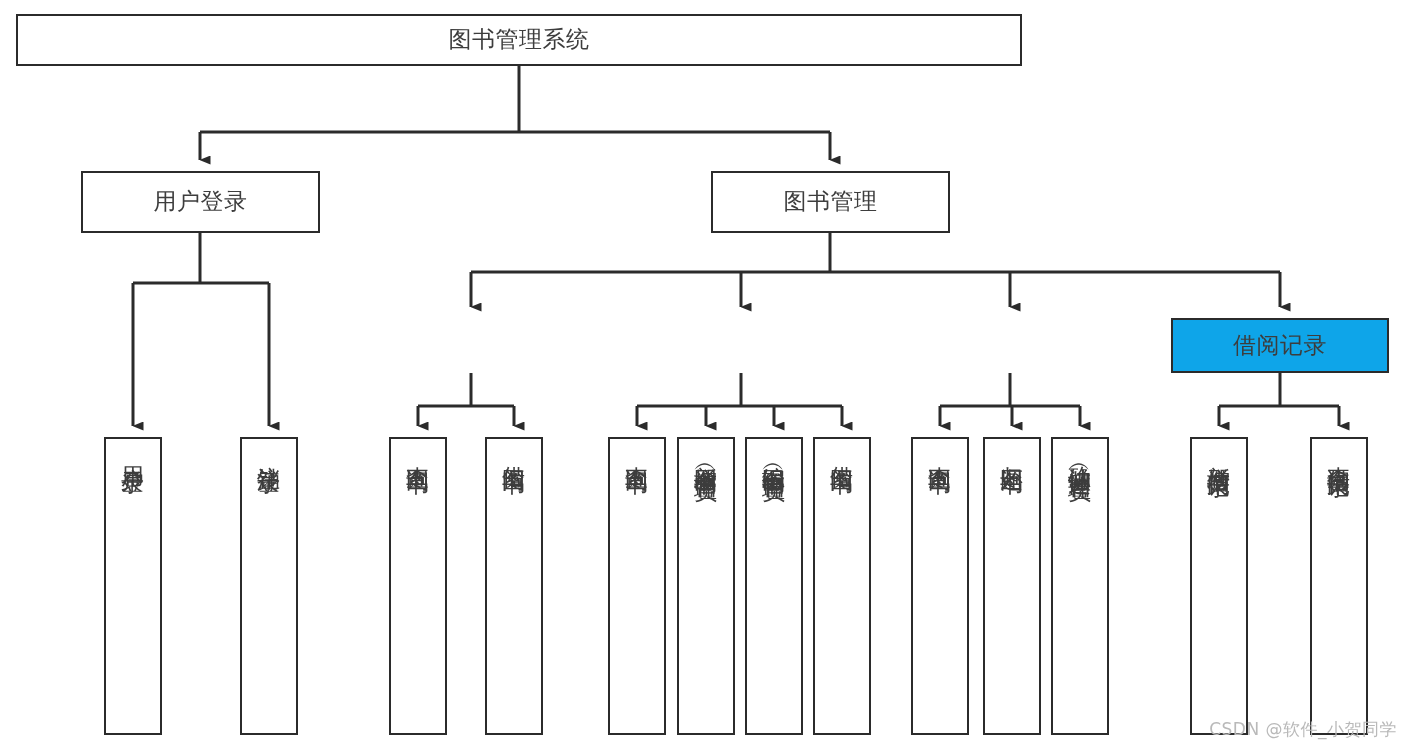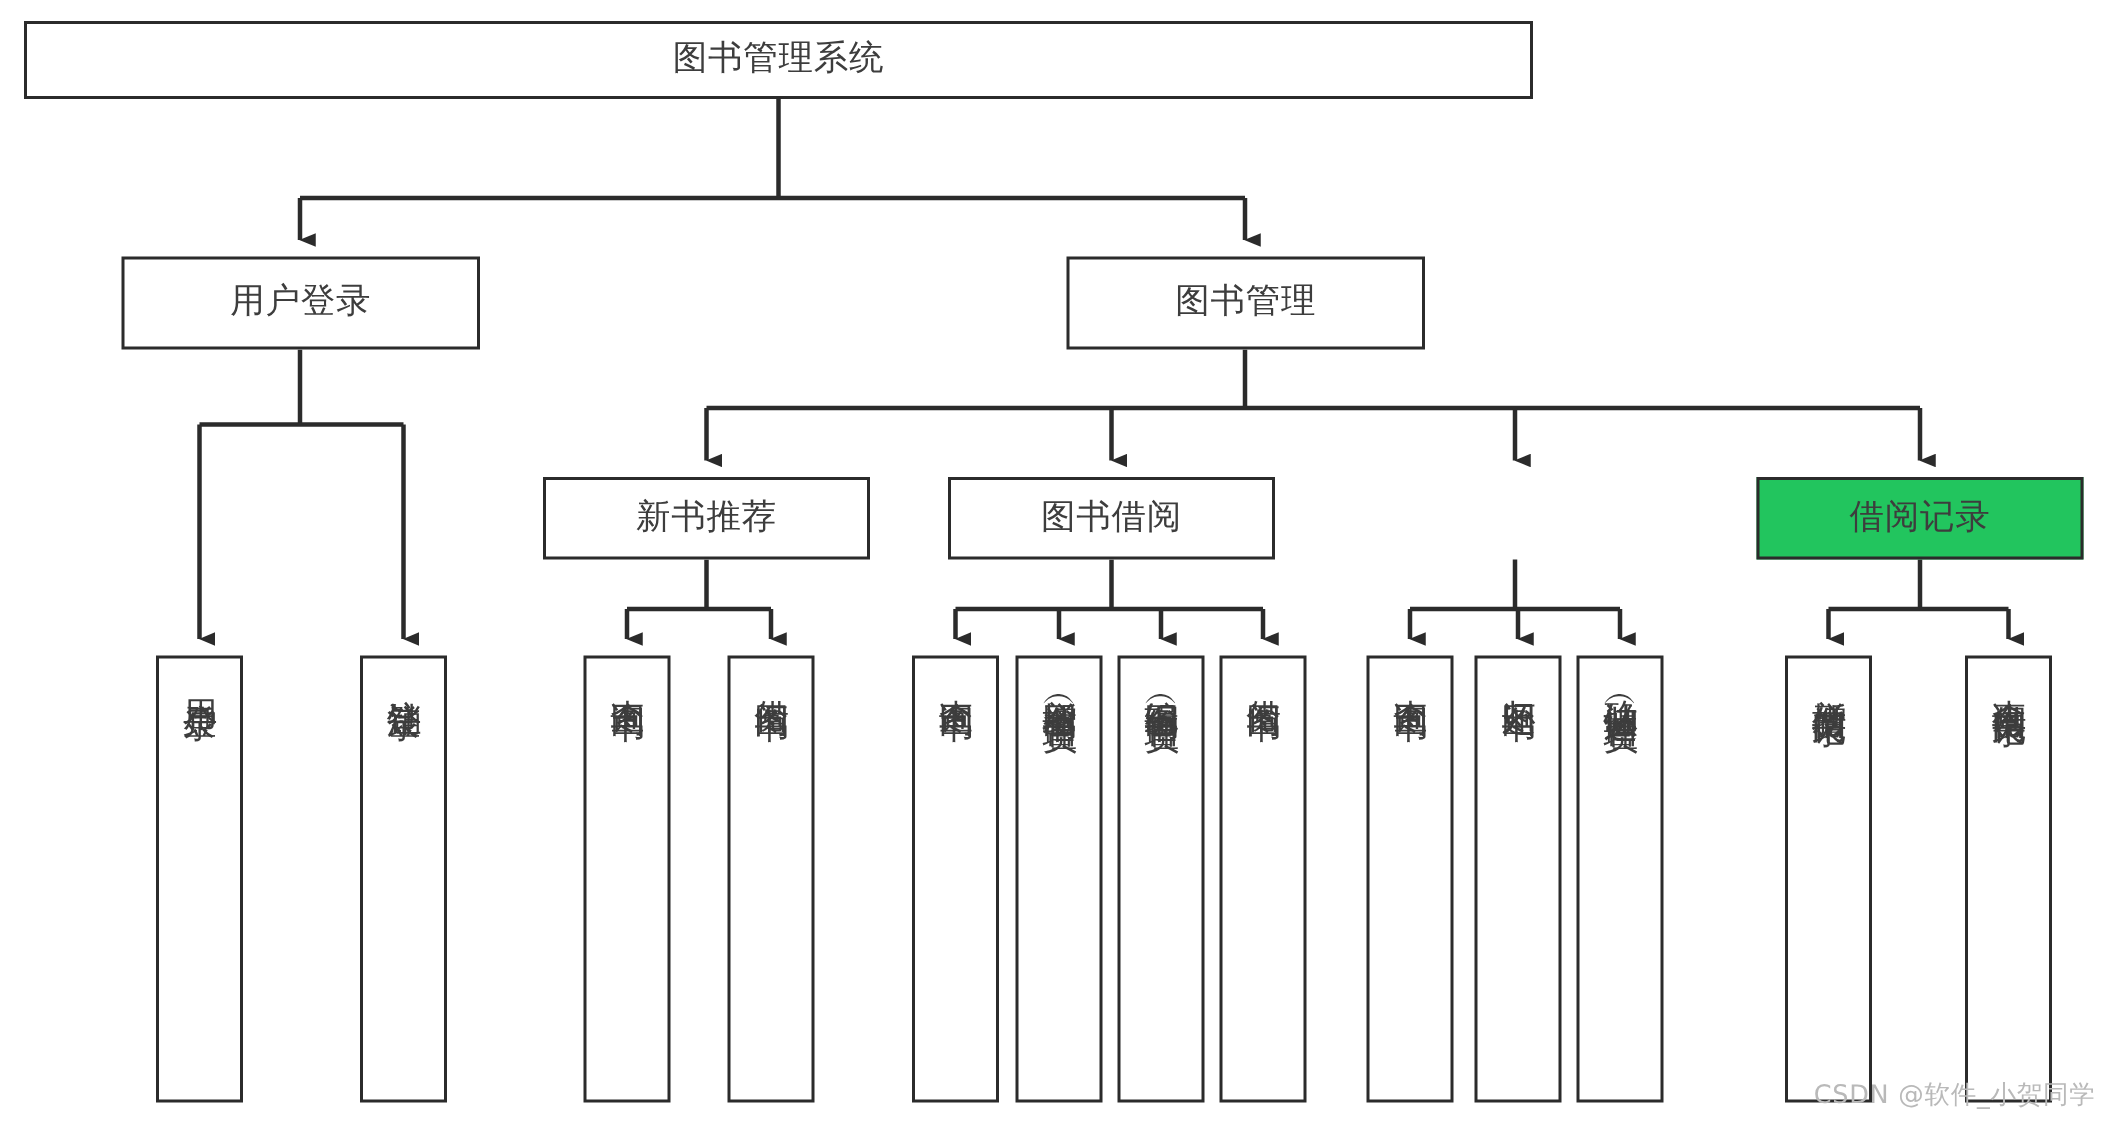--- a/index.html
+++ b/index.html
@@ -135,27 +135,21 @@
     <span class="node-label" style="color: rgb(61, 61, 61);">图书管理系统</span>
   </div>
 
   <div class="node-box horiz" style="left: 81px; top: 171px; width: 239px; height: 62px; border-color: rgb(43, 43, 43); background: rgb(255, 255, 255);">
     <span class="node-label" style="color: rgb(61, 61, 61);">用户登录</span>
   </div>
   <div class="node-box horiz" style="left: 711px; top: 171px; width: 239px; height: 62px; border-color: rgb(43, 43, 43); background: rgb(255, 255, 255);">
     <span class="node-label" style="color: rgb(61, 61, 61); text-align: right;">图书管理</span>
   </div>
 
-  <div class="node-box horiz" style="left: 362px; top: 318px; width: 218px; height: 55px; border-color: rgb(43, 43, 43); background: rgb(255, 255, 255);">
-    <span class="node-label" style="color: rgb(61, 61, 61);">新书推荐</span>
-  </div>
-  <div class="node-box horiz" style="left: 632px; top: 318px; width: 218px; height: 55px; border-color: rgb(43, 43, 43); background: rgb(255, 255, 255);">
-    <span class="node-label" style="color: rgb(61, 61, 61);">图书借阅</span>
-  </div>
-  <div class="node-box horiz" style="left: 1171px; top: 318px; width: 218px; height: 55px; border-color: rgb(43, 43, 43); background: #22c55e;">
+  <div class="node-box horiz" style="left: 1171px; top: 318px; width: 218px; height: 55px; border-color: rgb(43, 43, 43); background: #0ea5e9;">
     <span class="node-label" style="color: rgb(61, 61, 61);">借阅记录</span>
   </div>
 
   <div class="node-box vert" style="left: 104px; top: 437px; width: 58px; height: 298px; border-color: rgb(43, 43, 43); background: rgb(255, 255, 255);">
     <span class="node-label" style="color: rgb(61, 61, 61);">用户登录</span>
   </div>
   <div class="node-box vert" style="left: 240px; top: 437px; width: 58px; height: 298px; border-color: rgb(43, 43, 43); background: rgb(255, 255, 255);">
     <span class="node-label" style="color: rgb(61, 61, 61);">注销登录</span>
   </div>
   <div class="node-box vert" style="left: 389px; top: 437px; width: 58px; height: 298px; border-color: rgb(43, 43, 43); background: rgb(255, 255, 255);">

